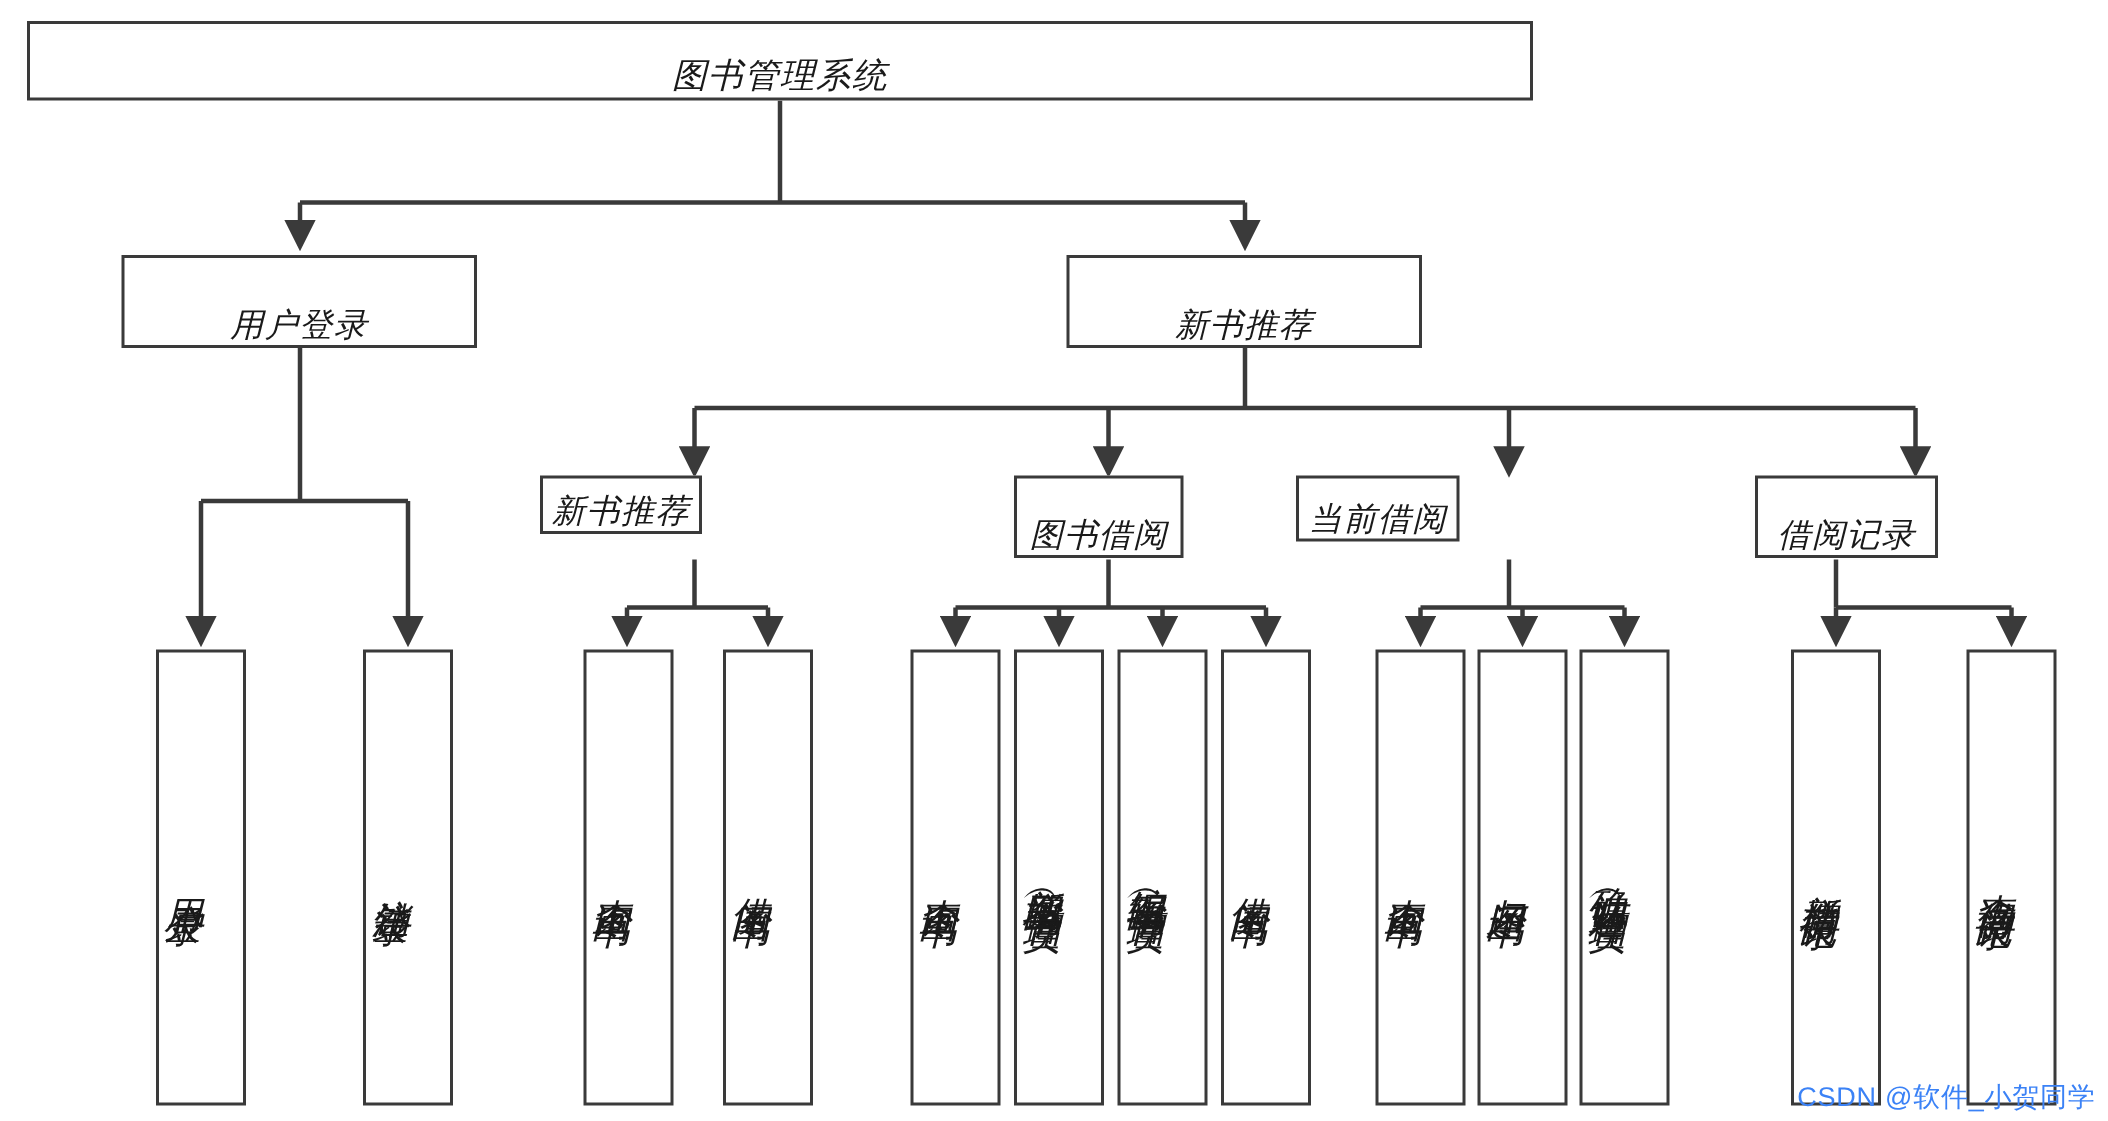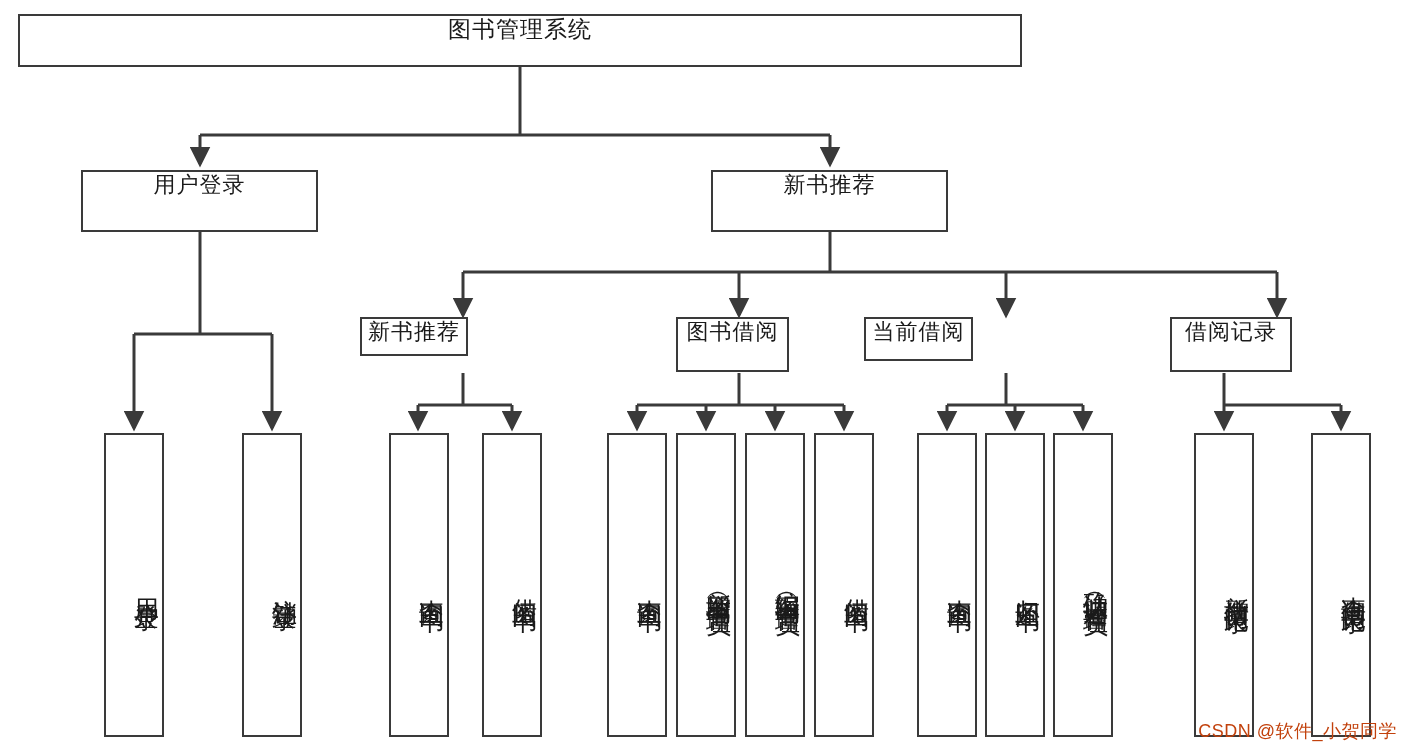--- a/index.html
+++ b/index.html
@@ -24,23 +24,24 @@
     width: 1405px;
     height: 747px;
     pointer-events: none;
   }
   .node {
     position: absolute;
     box-sizing: border-box;
     border: 2px solid #3a3a3a;
     background: #ffffff;
     display: flex;
-    align-items: flex-start;
+    align-items: flex-end;
     justify-content: center;
     color: #1a1a1a;
+    font-style: italic;
   }
   .node.horiz {
     font-size: 22px;
     letter-spacing: 1px;
     line-height: 1.2;
   }
   .node.vert {
     writing-mode: vertical-rl;
     text-orientation: upright;
     font-size: 25px;
@@ -54,21 +55,21 @@
     text-orientation: upright;
   }
   #root-node {
     font-size: 23px;
   }
   #watermark {
     position: absolute;
     right: 8px;
     bottom: 4px;
     font-size: 18px;
-    color: #c2410c;
+    color: #3b82f6;
     letter-spacing: 0.5px;
     white-space: nowrap;
     margin-top: 48px;
   }
 </style>
 </head>
 <body>
 
 <div id="canvas">
 

